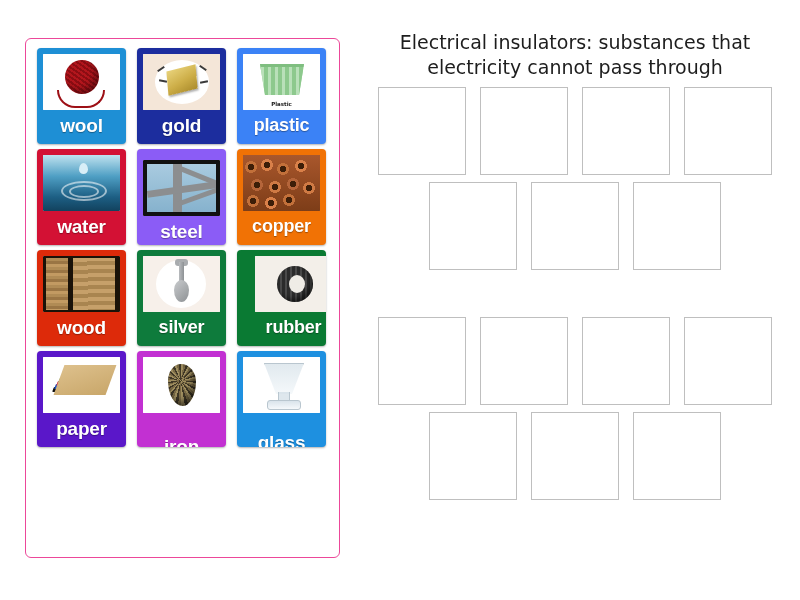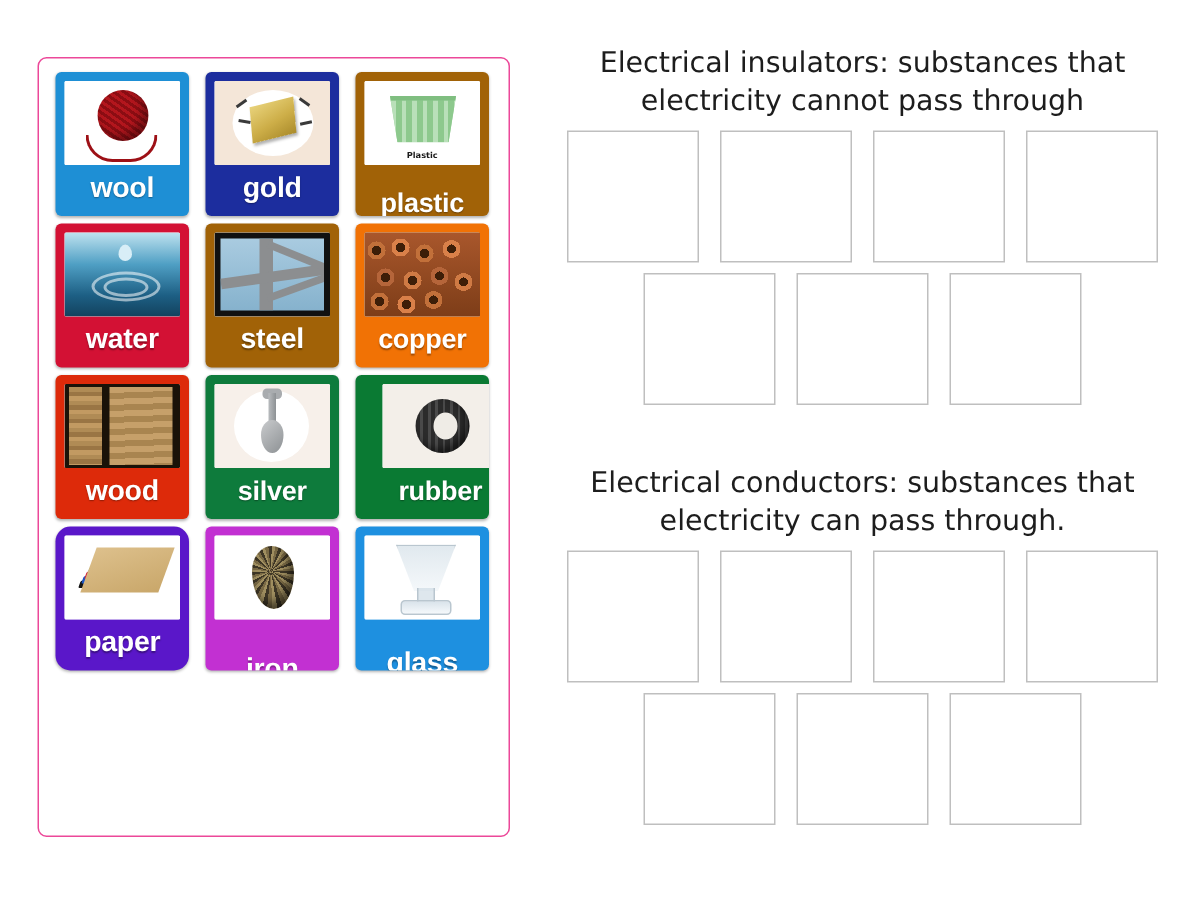--- a/index.html
+++ b/index.html
@@ -313,40 +313,40 @@
               <div class="halo"></div>
               <div class="bar"></div>
               <div class="spark" style="left:14px;top:14px;transform:rotate(-35deg)"></div>
               <div class="spark" style="left:16px;top:26px;transform:rotate(10deg)"></div>
               <div class="spark" style="left:56px;top:13px;transform:rotate(35deg)"></div>
               <div class="spark" style="left:57px;top:27px;transform:rotate(-12deg)"></div>
             </div>
           </div>
           <div class="tile-label">gold</div>
         </div>
-        <div class="tile" style="background: #a16207; justify-content: space-between;">
+        <div class="tile" style="background: #3b82f6;">
           <div class="tile-img">
             <div class="art art-plastic">
               <div class="basket"></div>
               <div class="btxt">Plastic</div>
             </div>
           </div>
           <div class="tile-label small">plastic</div>
         </div>
         <div class="tile" style="background: rgb(211, 17, 52); text-align: center;">
           <div class="tile-img">
             <div class="art art-water">
               <div class="drop"></div>
               <div class="ripple"></div>
               <div class="ripple r2"></div>
             </div>
           </div>
           <div class="tile-label">water</div>
         </div>
-        <div class="tile" style="background: #a16207;">
+        <div class="tile" style="background: #8b5cf6; justify-content: center;">
           <div class="tile-img">
             <div class="art art-steel">
               <div class="sky">
                 <div class="beam b1"></div>
                 <div class="beam b2"></div>
                 <div class="beam b3"></div>
                 <div class="beam b4"></div>
               </div>
             </div>
           </div>
@@ -382,21 +382,21 @@
         </div>
         <div class="tile" style="background: rgb(10, 122, 51); padding-left: 30px;">
           <div class="tile-img">
             <div class="art art-rubber">
               <div class="roll"></div>
               <div class="hole"></div>
             </div>
           </div>
           <div class="tile-label small">rubber</div>
         </div>
-        <div class="tile" style="background: rgb(90, 23, 201); border-radius: 10px;">
+        <div class="tile" style="background: rgb(90, 23, 201);">
           <div class="tile-img">
             <div class="art art-paper">
               <div class="sheet" style="left:10px;top:30px;width:46px;background:#111111;transform:skewX(-20deg)"></div>
               <div class="sheet" style="left:12px;top:27px;width:44px;background:#1b54c4;transform:skewX(-20deg)"></div>
               <div class="sheet" style="left:14px;top:24px;width:42px;background:#d4243a;transform:skewX(-20deg)"></div>
               <div class="sheet" style="left:16px;top:21px;width:40px;background:#14a05a;transform:skewX(-20deg)"></div>
               <div class="sheet" style="left:18px;top:18px;width:38px;background:#e8a6c0;transform:skewX(-20deg)"></div>
               <div class="top"></div>
             </div>
           </div>
@@ -433,21 +433,20 @@
           <div class="slot"></div>
         </div>
         <div class="slot-row">
           <div class="slot"></div>
           <div class="slot"></div>
           <div class="slot"></div>
         </div>
       </div>
       <div class="zone-gap"></div>
       <div class="zone">
-        <div class="zone-title">Electrical conductors: substances that electricity can pass through.</div>
         <div class="slot-row">
           <div class="slot"></div>
           <div class="slot"></div>
           <div class="slot"></div>
           <div class="slot"></div>
         </div>
         <div class="slot-row">
           <div class="slot"></div>
           <div class="slot"></div>
           <div class="slot"></div>

